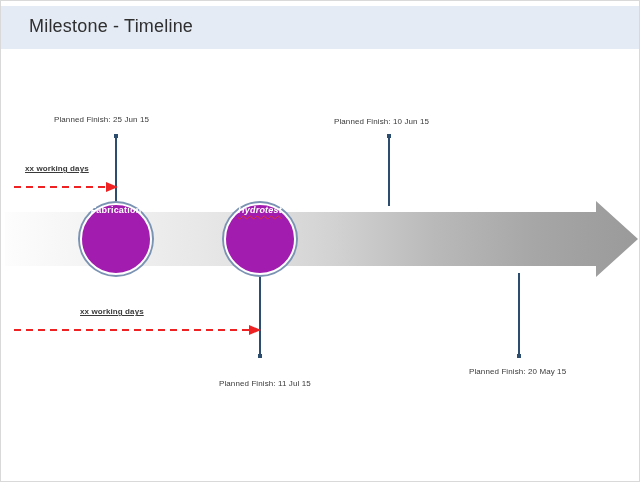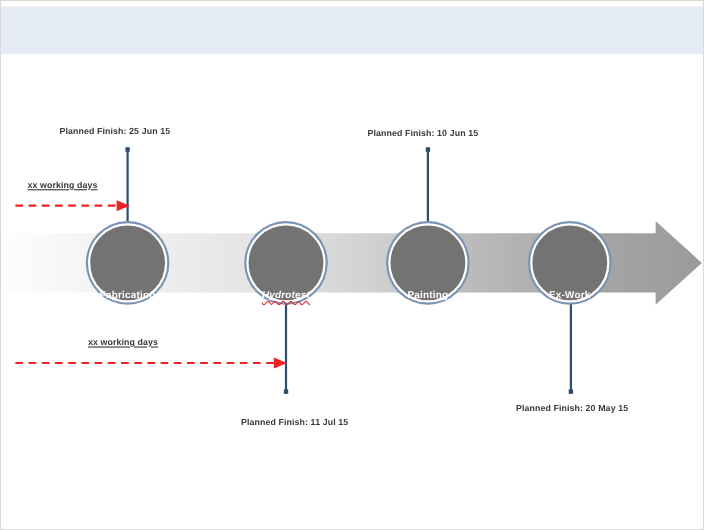--- a/index.html
+++ b/index.html
@@ -26,24 +26,24 @@
     white-space:nowrap;
   }
   
   #timeline-arrow{
     position:absolute;left:0;top:196px;width:640px;height:84px;
   }
   
   .milestone{
     position:absolute;width:72px;height:72px;
     border-radius:50%;
-    background:#737373;
+    background:#a21caf;
     border:2px solid #ffffff;
     box-shadow:0 0 0 2px #7b93b3;
-    display:flex;align-items:flex-end;justify-content:center;
+    display:flex;align-items:flex-start;justify-content:center;
     box-sizing:border-box;
   }
   .milestone-label{
     font-size:9px;color:#ffffff;font-weight:bold;
     letter-spacing:.2px;white-space:nowrap;
     position:relative;
   }
   .spellcheck{
     text-decoration:underline wavy #e03030;
     text-decoration-skip-ink:none;
@@ -56,36 +56,37 @@
   }
   .connector::before{
     content:"";position:absolute;left:-1px;width:4px;height:4px;
     background:#2d4d6e;
   }
   .connector.up::before{top:0;}
   .connector.down::before{bottom:0;}
   
   .finish-label{
     position:absolute;white-space:nowrap;
-    font-size:8px;color:#3a3a3a;font-weight:bold;letter-spacing:.1px;
+    font-size:8px;color:#3a3a3a;font-weight:normal;letter-spacing:.1px;
   }
   
   .duration-group{position:absolute;}
   .duration-label{
     position:absolute;white-space:nowrap;
     font-size:8px;color:#3a3a3a;font-weight:bold;letter-spacing:.1px;text-decoration:underline;
   }
   .duration-arrow{position:absolute;}
 </style>
 </head>
 <body>
 
 <div id="slide">
 
   <div id="header-band"></div>
+  <div id="page-title">Milestone - Timeline</div>
 
   <svg id="timeline-arrow" viewBox="0 0 640 84" preserveAspectRatio="none">
     <defs>
       <linearGradient id="arrowGrad" x1="0" y1="0" x2="1" y2="0">
         <stop offset="0.00" stop-color="#fdfdfd"></stop>
         <stop offset="0.16" stop-color="#f2f2f2"></stop>
         <stop offset="0.36" stop-color="#e4e4e4"></stop>
         <stop offset="0.52" stop-color="#d2d2d2"></stop>
         <stop offset="0.68" stop-color="#b9b9b9"></stop>
         <stop offset="0.84" stop-color="#a6a6a6"></stop>
@@ -101,27 +102,21 @@
   <div class="connector down" style="left:517px;top:272px;height:85px;"></div>
 
   <div class="milestone" style="left:79px;top:202px;">
     <span class="milestone-label">Fabrication</span>
   </div>
 
   <div class="milestone" style="left:223px;top:202px;">
     <span class="milestone-label spellcheck">Hydrotest</span>
   </div>
 
-  <div class="milestone" style="left:352px;top:202px;">
-    <span class="milestone-label">Painting</span>
-  </div>
 
-  <div class="milestone" style="left:481px;top:202px;">
-    <span class="milestone-label">Ex-Work</span>
-  </div>
 
   <div class="finish-label" style="left:53px;top:114px;">Planned Finish:  25 Jun 15</div>
 
   <div class="finish-label" style="left:333px;top:116px;">Planned Finish:  10 Jun 15</div>
 
   <div class="finish-label" style="left:218px;top:378px;">Planned Finish: 11 Jul 15</div>
 
   <div class="finish-label" style="left:468px;top:366px;">Planned Finish:  20 May 15</div>
 
   <div class="duration-group" style="left:0;top:160px;">

